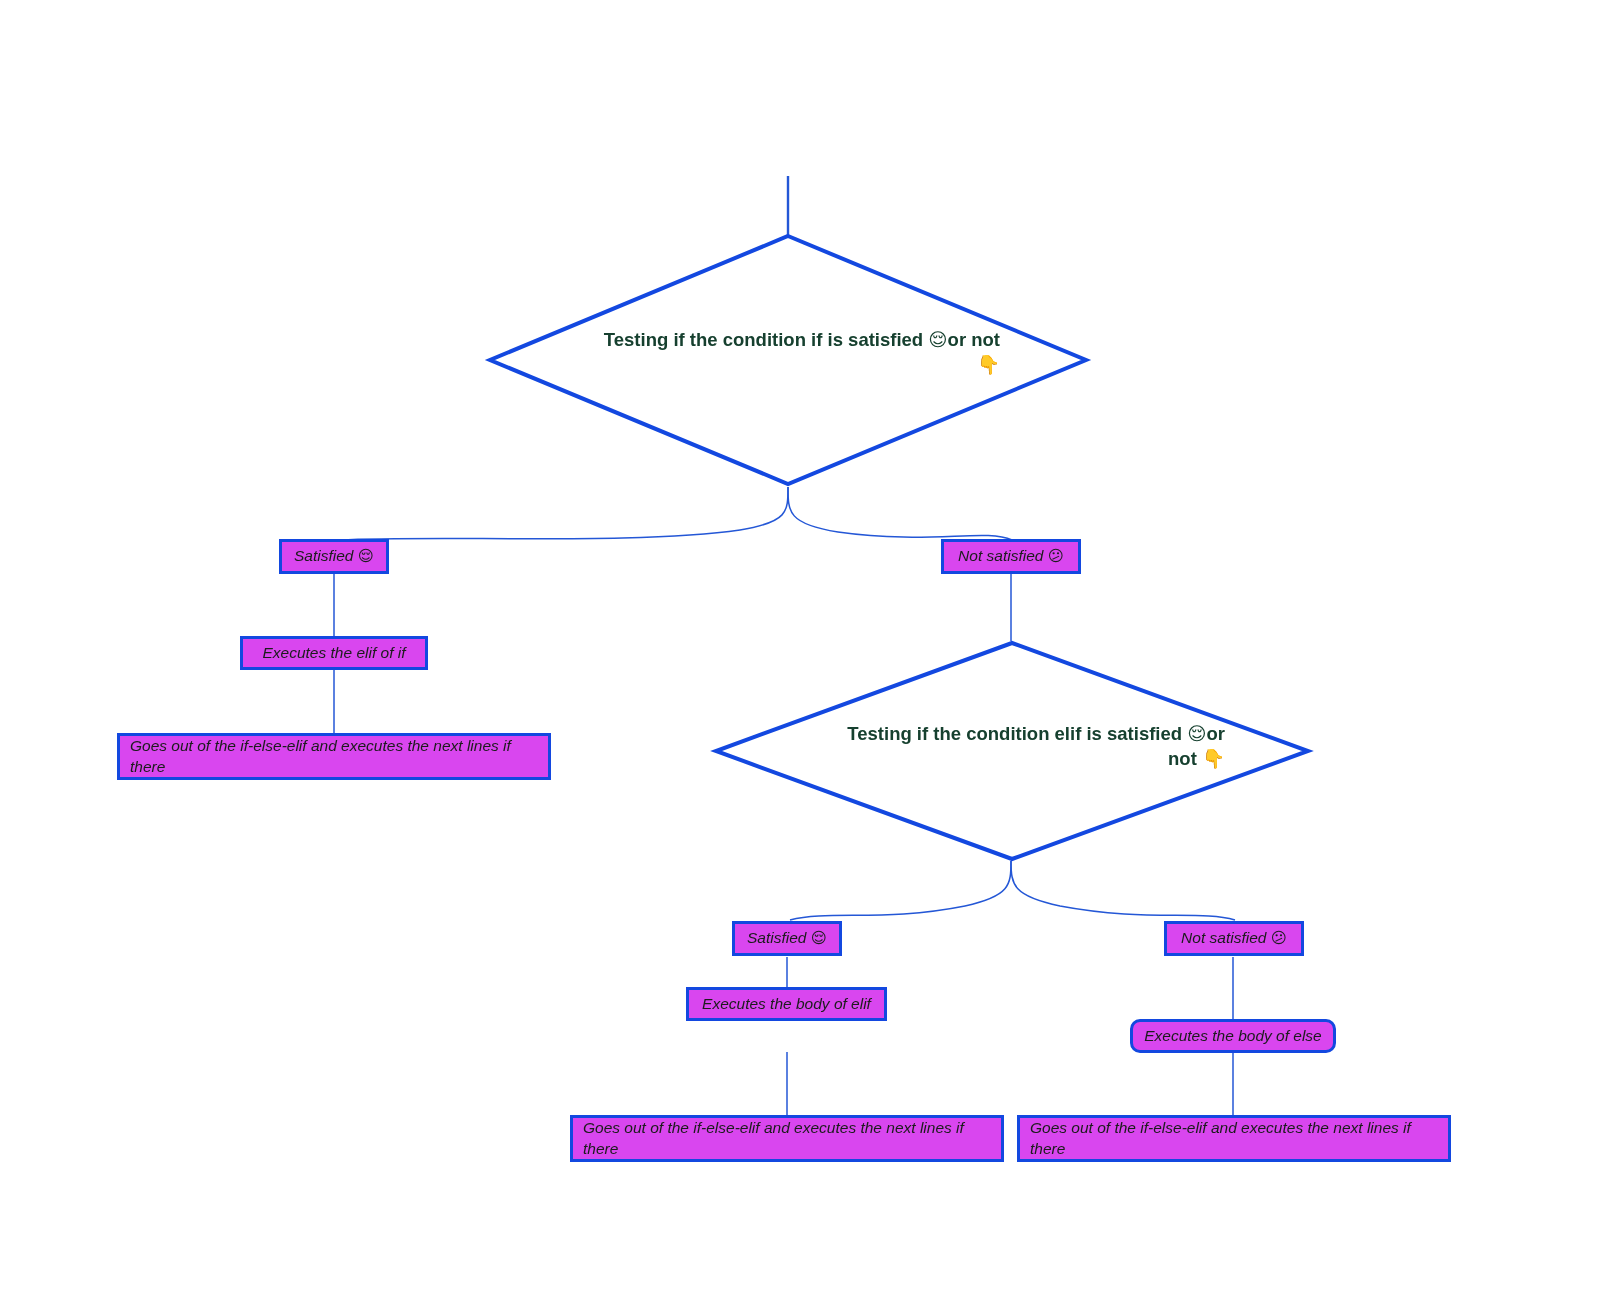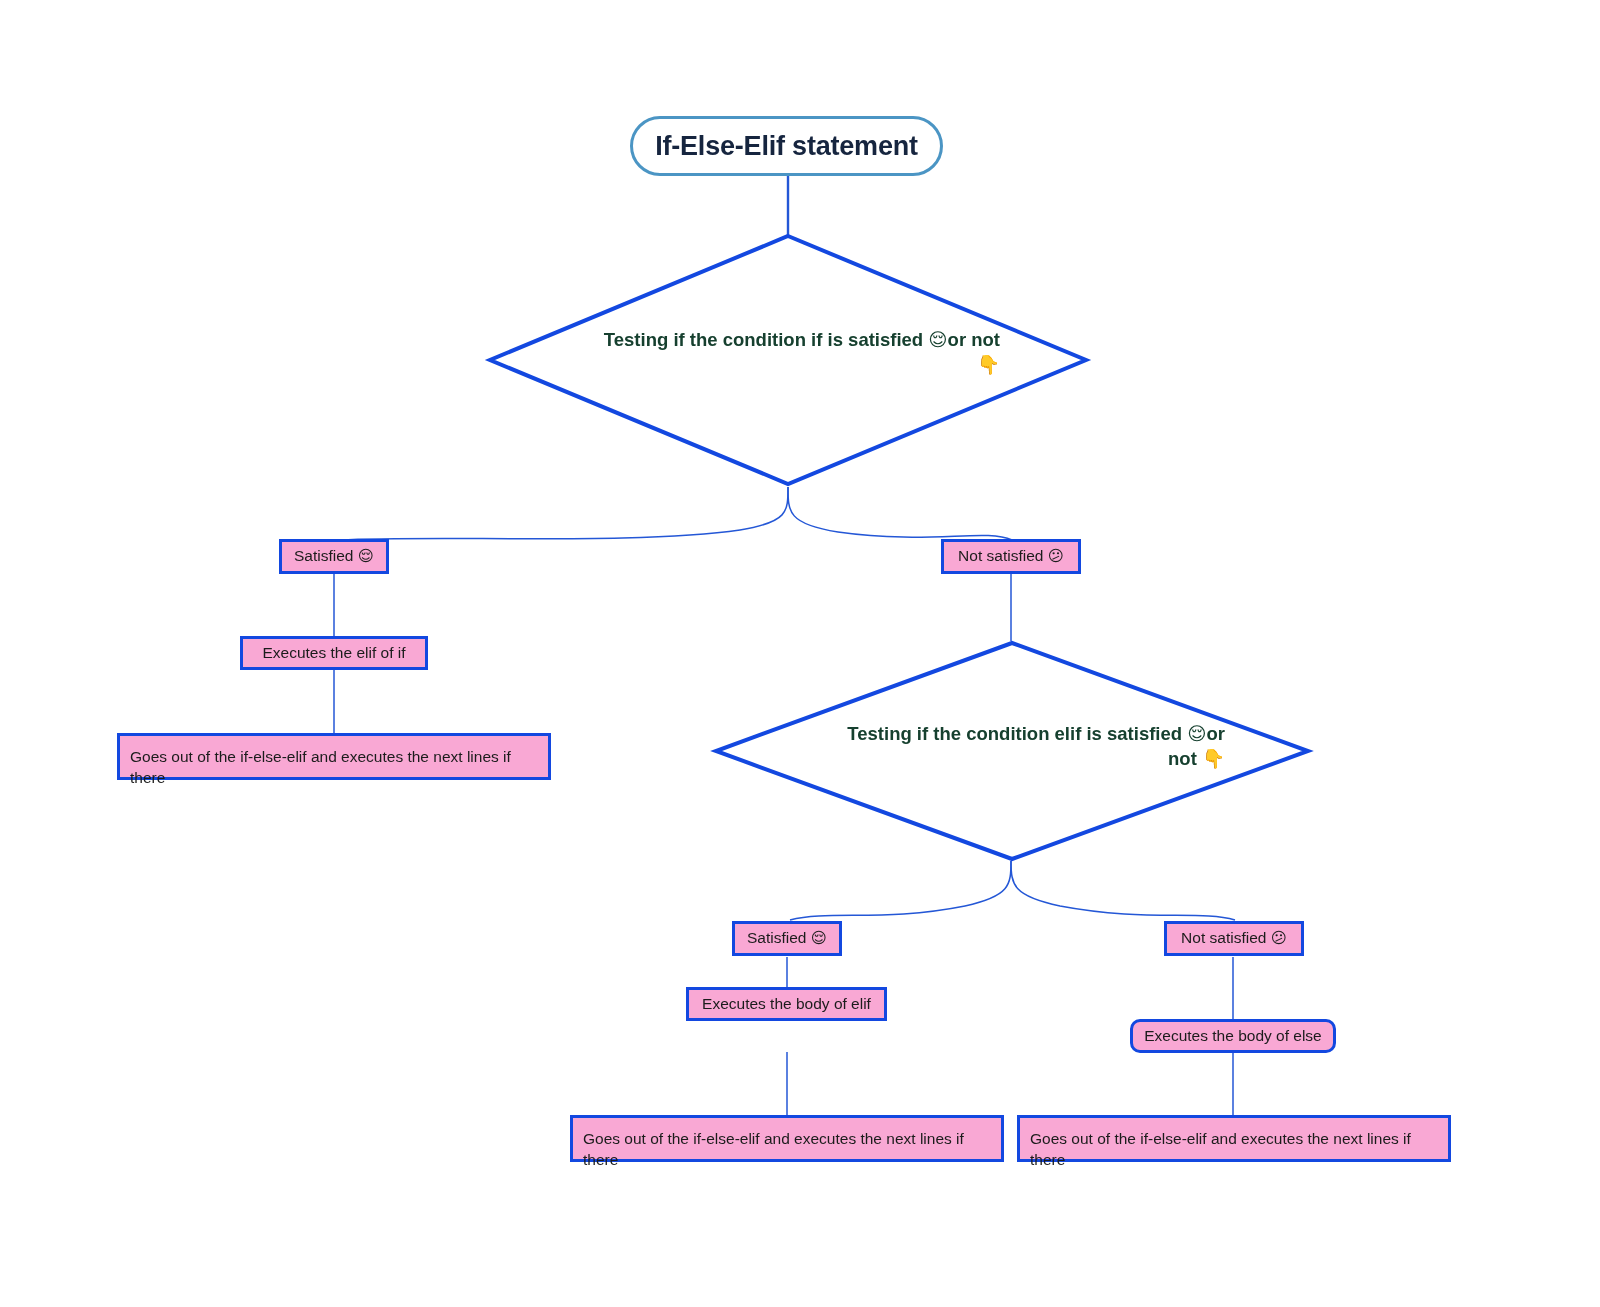--- a/index.html
+++ b/index.html
@@ -62,42 +62,42 @@
     color: #16402f;
     line-height: 1.35;
     text-align: right;
     z-index: 4;
   }
 
   
   .rect-node {
     position: absolute;
     box-sizing: border-box;
-    background: #f9a8d4;
+    background: #d946ef;
     border: 3px solid #1348e0;
     display: flex;
     align-items: center;
     z-index: 3;
+    font-style: italic;
   }
   .rect-node.centered {
     justify-content: center;
   }
   .rect-label {
     font-size: 15.5px;
     color: #1c1c1c;
     line-height: 1.35;
     white-space: nowrap;
   }
   .rect-label.wrap {
     white-space: normal;
     padding: 0 10px;
   }
   .rect-node.tall .rect-label {
     align-self: flex-start;
-    padding-top: 11px;
   }
 </style>
 </head>
 <body>
 
 <div id="canvas">
 
   <svg id="edges" viewBox="0 0 1600 1307" width="1600" height="1307">
 
     <path d="M 788 176 L 788 235" fill="none" stroke="#2457d6" stroke-width="2.4"></path>
@@ -118,23 +118,20 @@
 
     <path d="M 787 957 L 787 1020" fill="none" stroke="#2457d6" stroke-width="1.5"></path>
 
     <path d="M 1233 957 L 1233 1020" fill="none" stroke="#2457d6" stroke-width="1.5"></path>
 
     <path d="M 787 1052 L 787 1115" fill="none" stroke="#2457d6" stroke-width="1.5"></path>
 
     <path d="M 1233 1052 L 1233 1115" fill="none" stroke="#2457d6" stroke-width="1.5"></path>
   </svg>
 
-  <div class="root-node" style="left:630px; top:116px; width:313px; height:60px;">
-    <span class="root-label">If-Else-Elif statement</span>
-  </div>
 
   <div class="diamond-wrap" style="left:487px; top:233px; width:602px; height:254px;">
     <svg class="diamond-svg" width="602" height="254" viewBox="0 0 602 254">
       <polygon points="301,3 599,127 301,251 3,127" fill="#ffffff" stroke="#1348e0" stroke-width="4"></polygon>
     </svg>
     <div class="diamond-text" style="left:93px; top:95px; width:420px;">Testing if the condition if is satisfied 😌or not 👇</div>
   </div>
 
   <div class="rect-node centered" style="left:279px; top:539px; width:110px; height:35px;">
     <span class="rect-label">Satisfied 😌</span>

